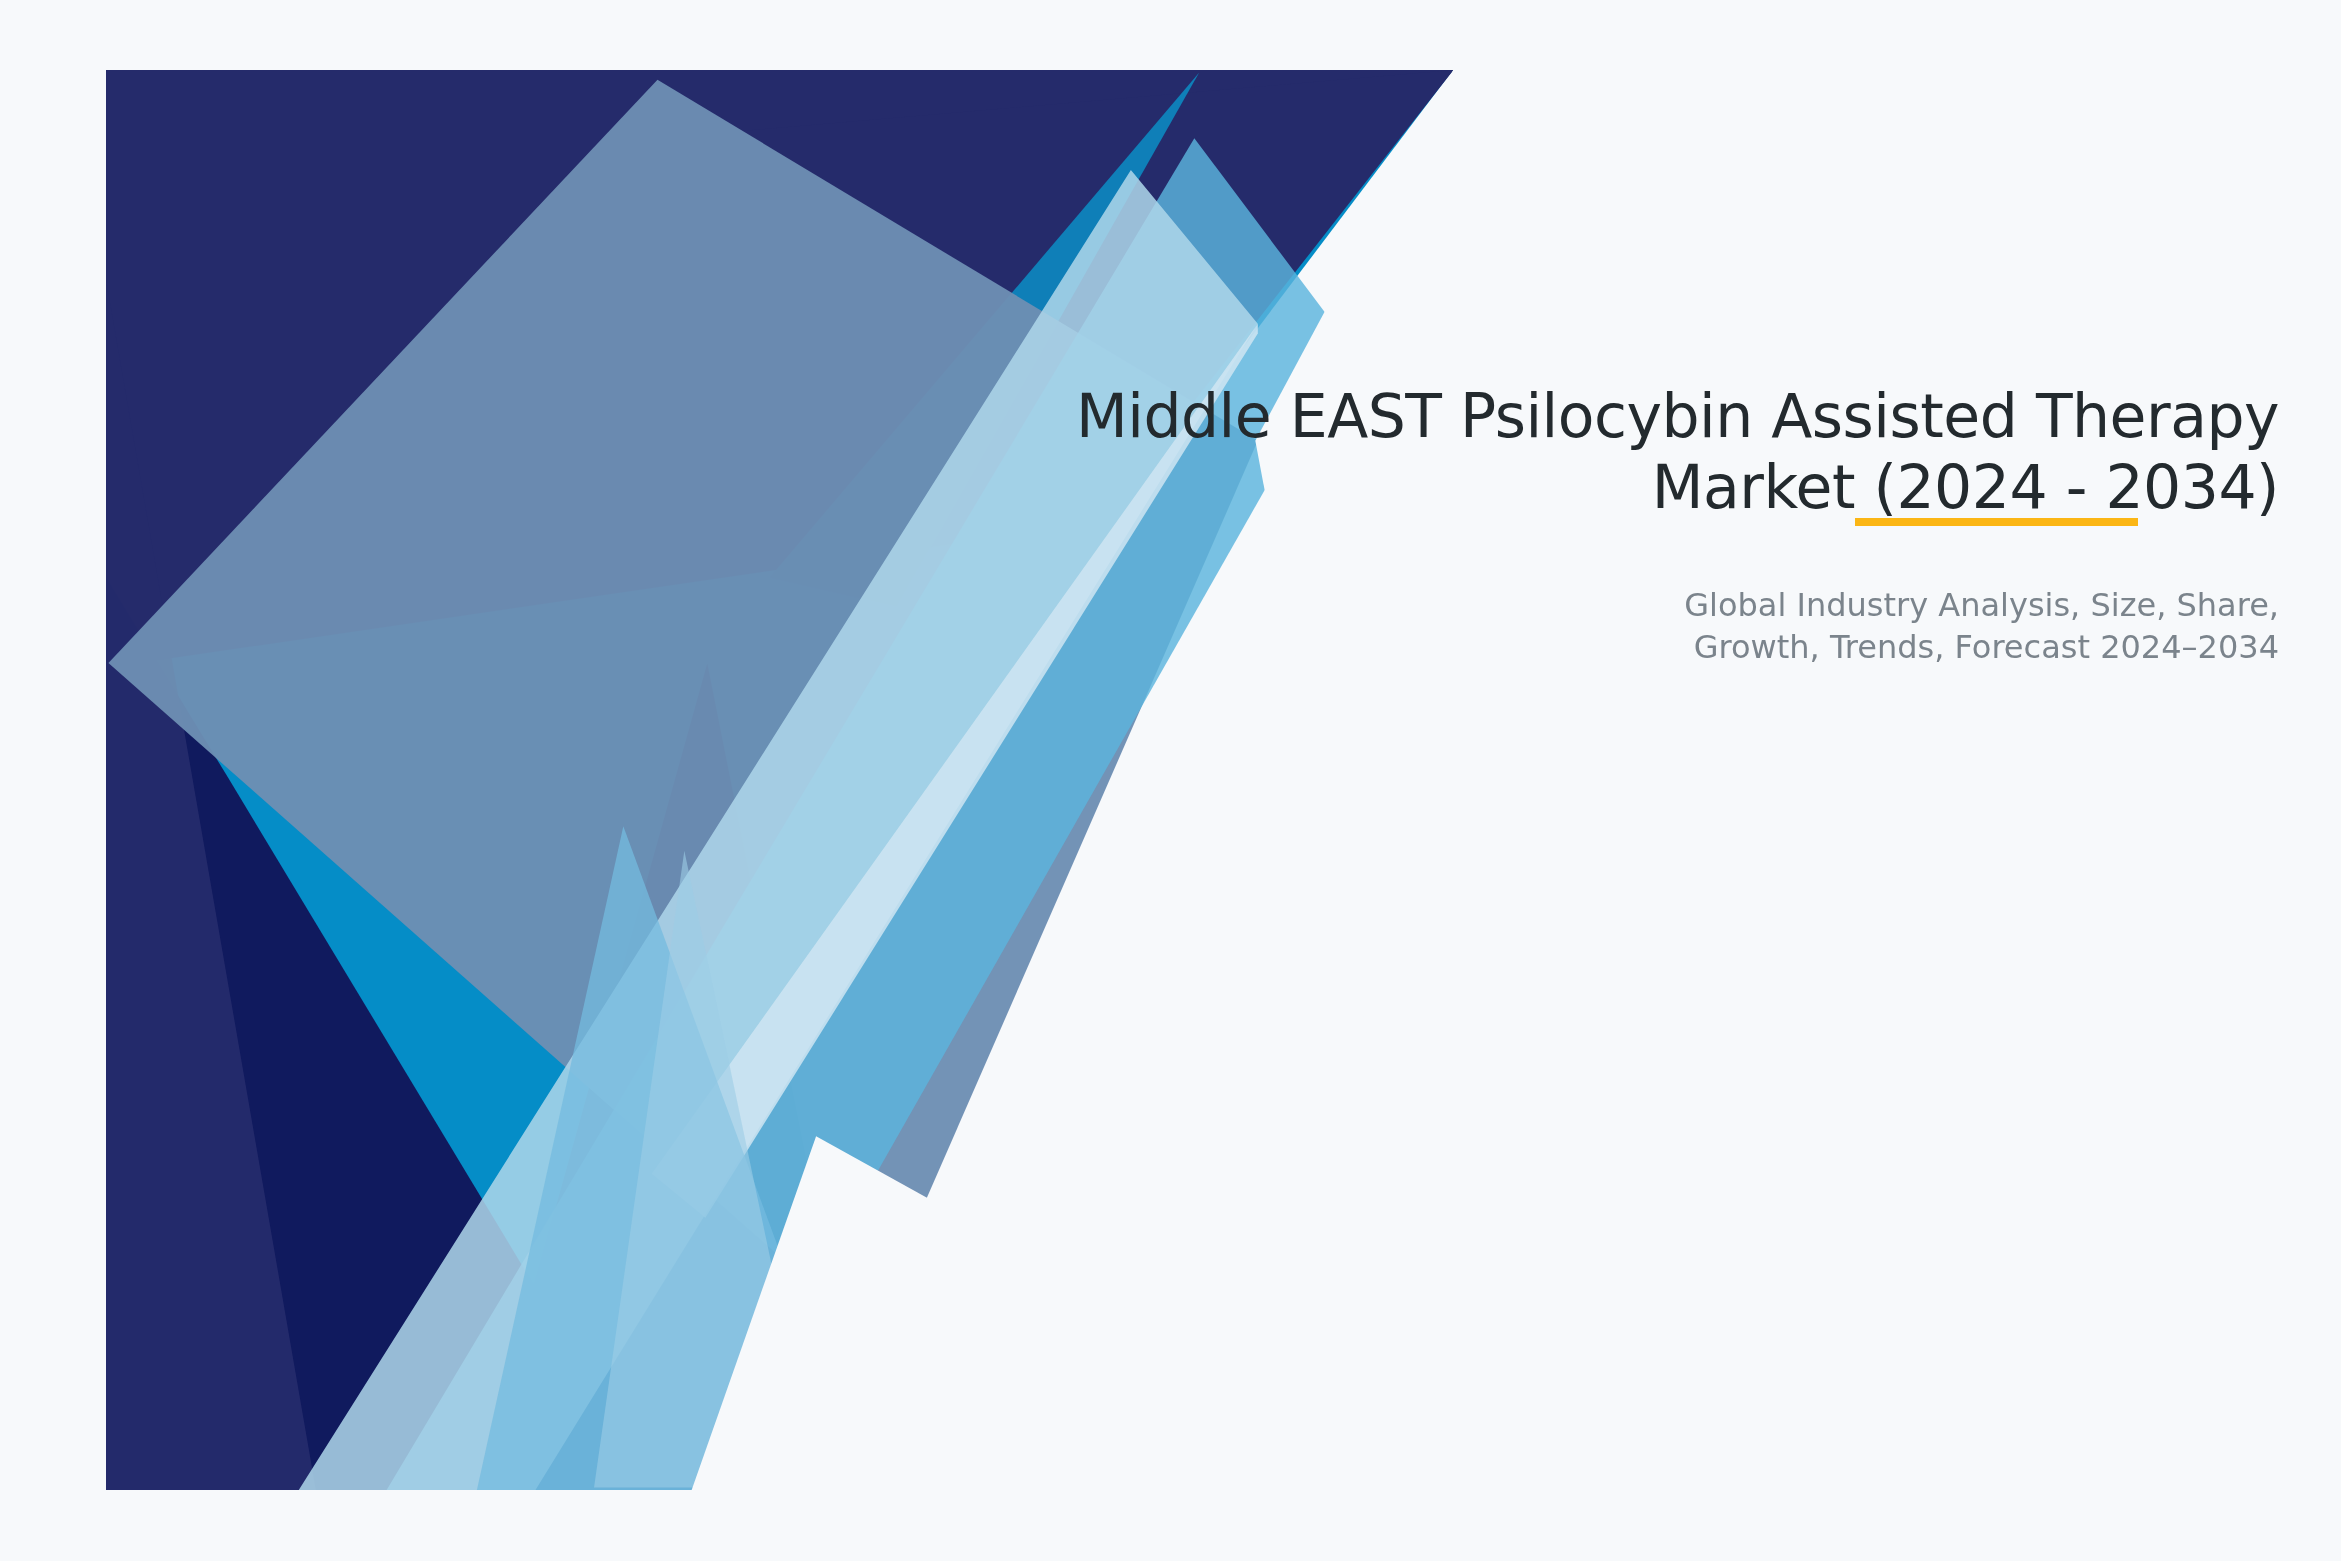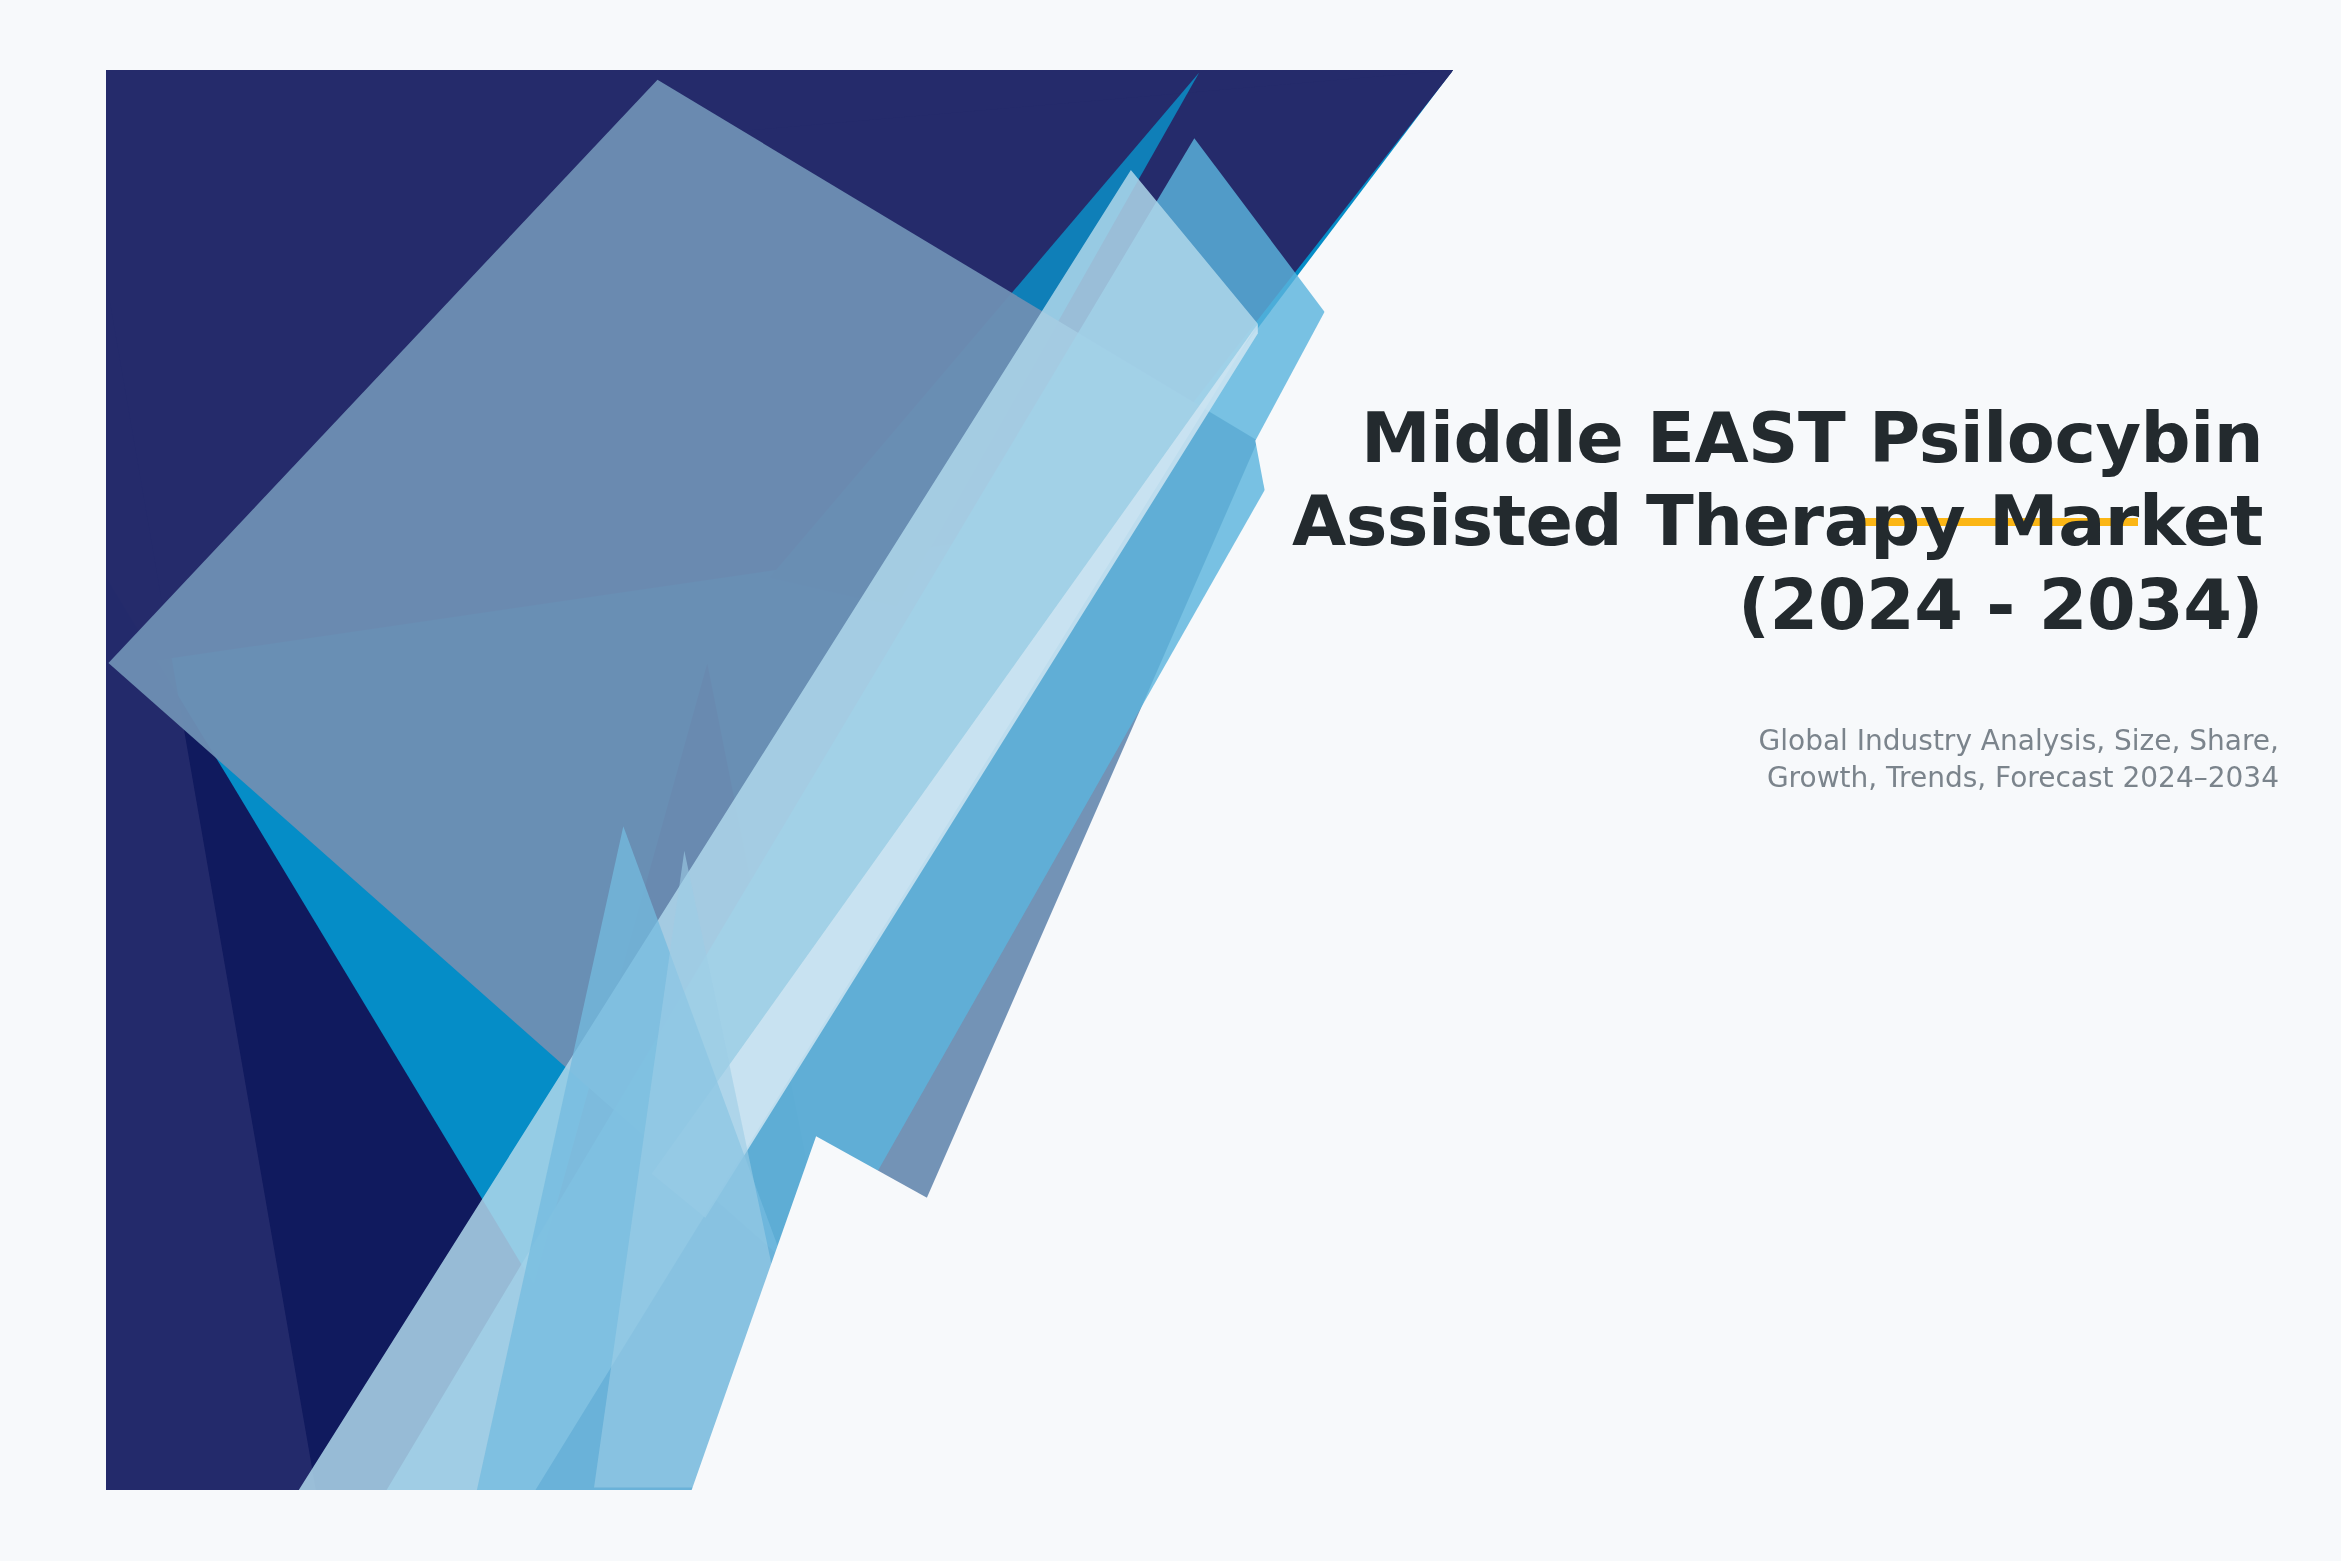--- a/index.html
+++ b/index.html
@@ -40,24 +40,24 @@
   
   #text-block {
     position: absolute;
     left: 1049px;
     top: 381px;
     width: 1230px;
     text-align: right;
   }
 
   #report-title {
-    margin: 16px;
-    font-size: 70px;
+    margin: 0;
+    font-size: 60px;
     line-height: 1.19;
-    font-weight: 700;
+    font-weight: 400;
     letter-spacing: -0.5px;
     color: #232a2e;
     position: relative;
     z-index: 3;
     text-align: right;
     white-space: pre-line;
   }
 
   
   #title-underline {
@@ -66,21 +66,21 @@
     top: 518px;
     width: 283px;
     height: 8.3px;
     background: #fbb615;
     z-index: 2;
   }
 
   #report-subtitle {
     margin: 0;
     padding-top: 60px;
-    font-size: 28px;
+    font-size: 32px;
     line-height: 1.32;
     font-weight: 400;
     color: #7b848c;
     text-align: right;
     white-space: pre-line;
   }
 </style>
 </head>
 <body>
 

